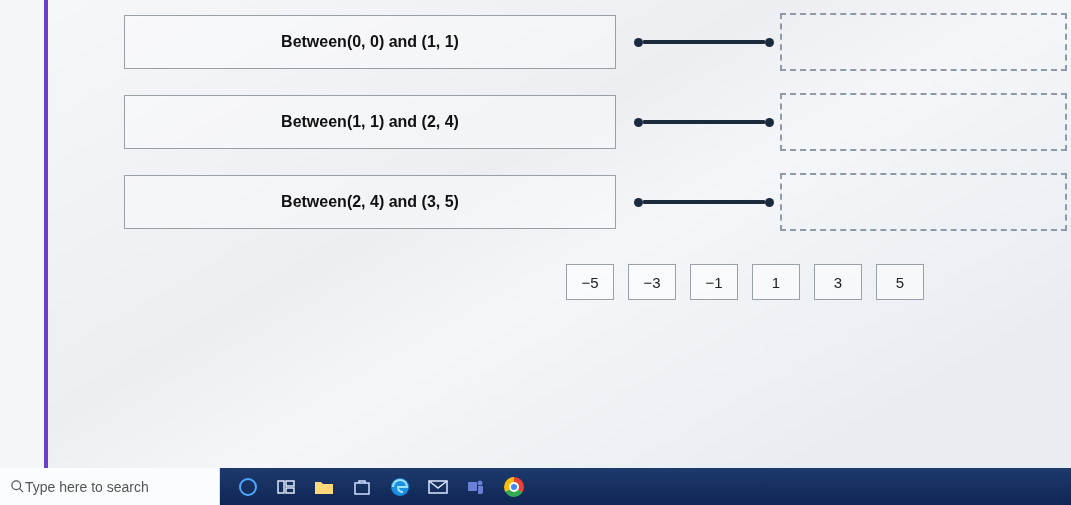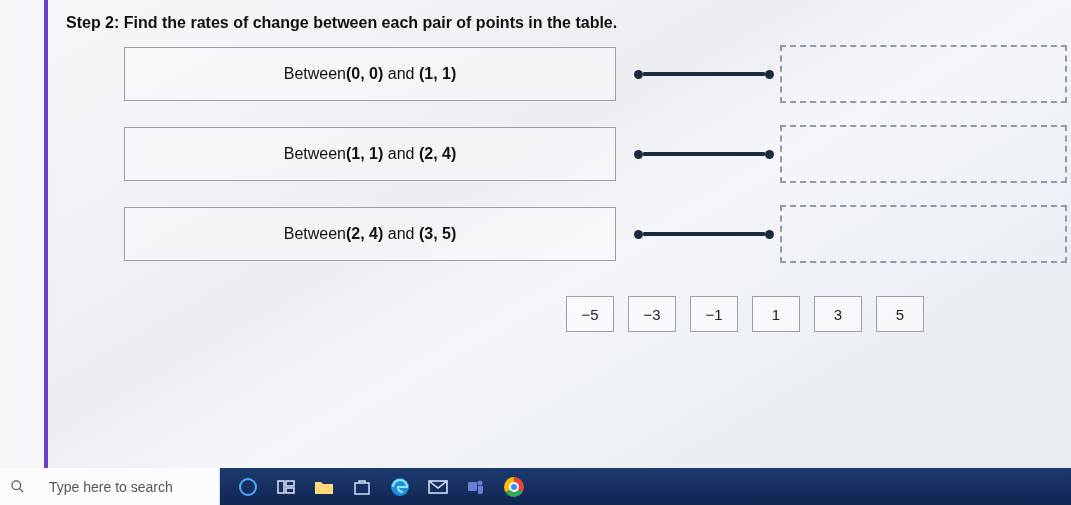--- a/index.html
+++ b/index.html
@@ -52,21 +52,21 @@
     width: 492px;
     height: 54px;
     border: 1px solid #9aa0a8;
     background: rgba(255,255,255,0.35);
     display: flex;
     align-items: center;
     justify-content: center;
     font-size: 16px;
     color: #111;
   }
-  .pair-label .lbl { font-weight: normal; }
+  .pair-label .lbl { font-weight: bold; }
   .pair-label .pt { font-weight: bold; }
   .connector {
     position: relative;
     width: 140px;
     height: 10px;
     margin: 0 6px 0 18px;
     display:flex;
     align-items:center;
   }
   .connector .dot {
@@ -123,21 +123,21 @@
   }
   .search-box {
     position: absolute;
     left: 0; bottom: 0;
     height: 37px;
     width: 220px;
     background: #fbfcfe;
     display: flex;
     align-items: center;
     padding-left: 10px;
-    gap: 24px;
+    gap: 0;
     color: #555;
     font-size: 14px;
     border-right: 1px solid #d8dde4;
   }
   .search-box svg { flex-shrink:0; }
   .taskbar-icons {
     position: absolute;
     left: 226px;
     bottom: 0;
     height: 37px;
@@ -171,21 +171,20 @@
     width:18px;height:18px;border:2px solid #4ea8ff;border-radius:50%;
   }
   .ticon.taskview { color:#dfe8f8; }
 </style>
 </head>
 <body>
 
 <div class="page">
   <div class="content-area">
     <div class="content-inner">
-      <div class="step-title">Step 2: Find the rates of change between each pair of points in the table.</div>
 
       <div class="rows-wrap">
 
         <div class="pair-row">
           <div class="pair-label">
             <span class="lbl">Between</span>
             <span class="pt">(0, 0)</span>
             <span>&nbsp;</span>
             <span class="lbl">and</span>
             <span>&nbsp;</span>

